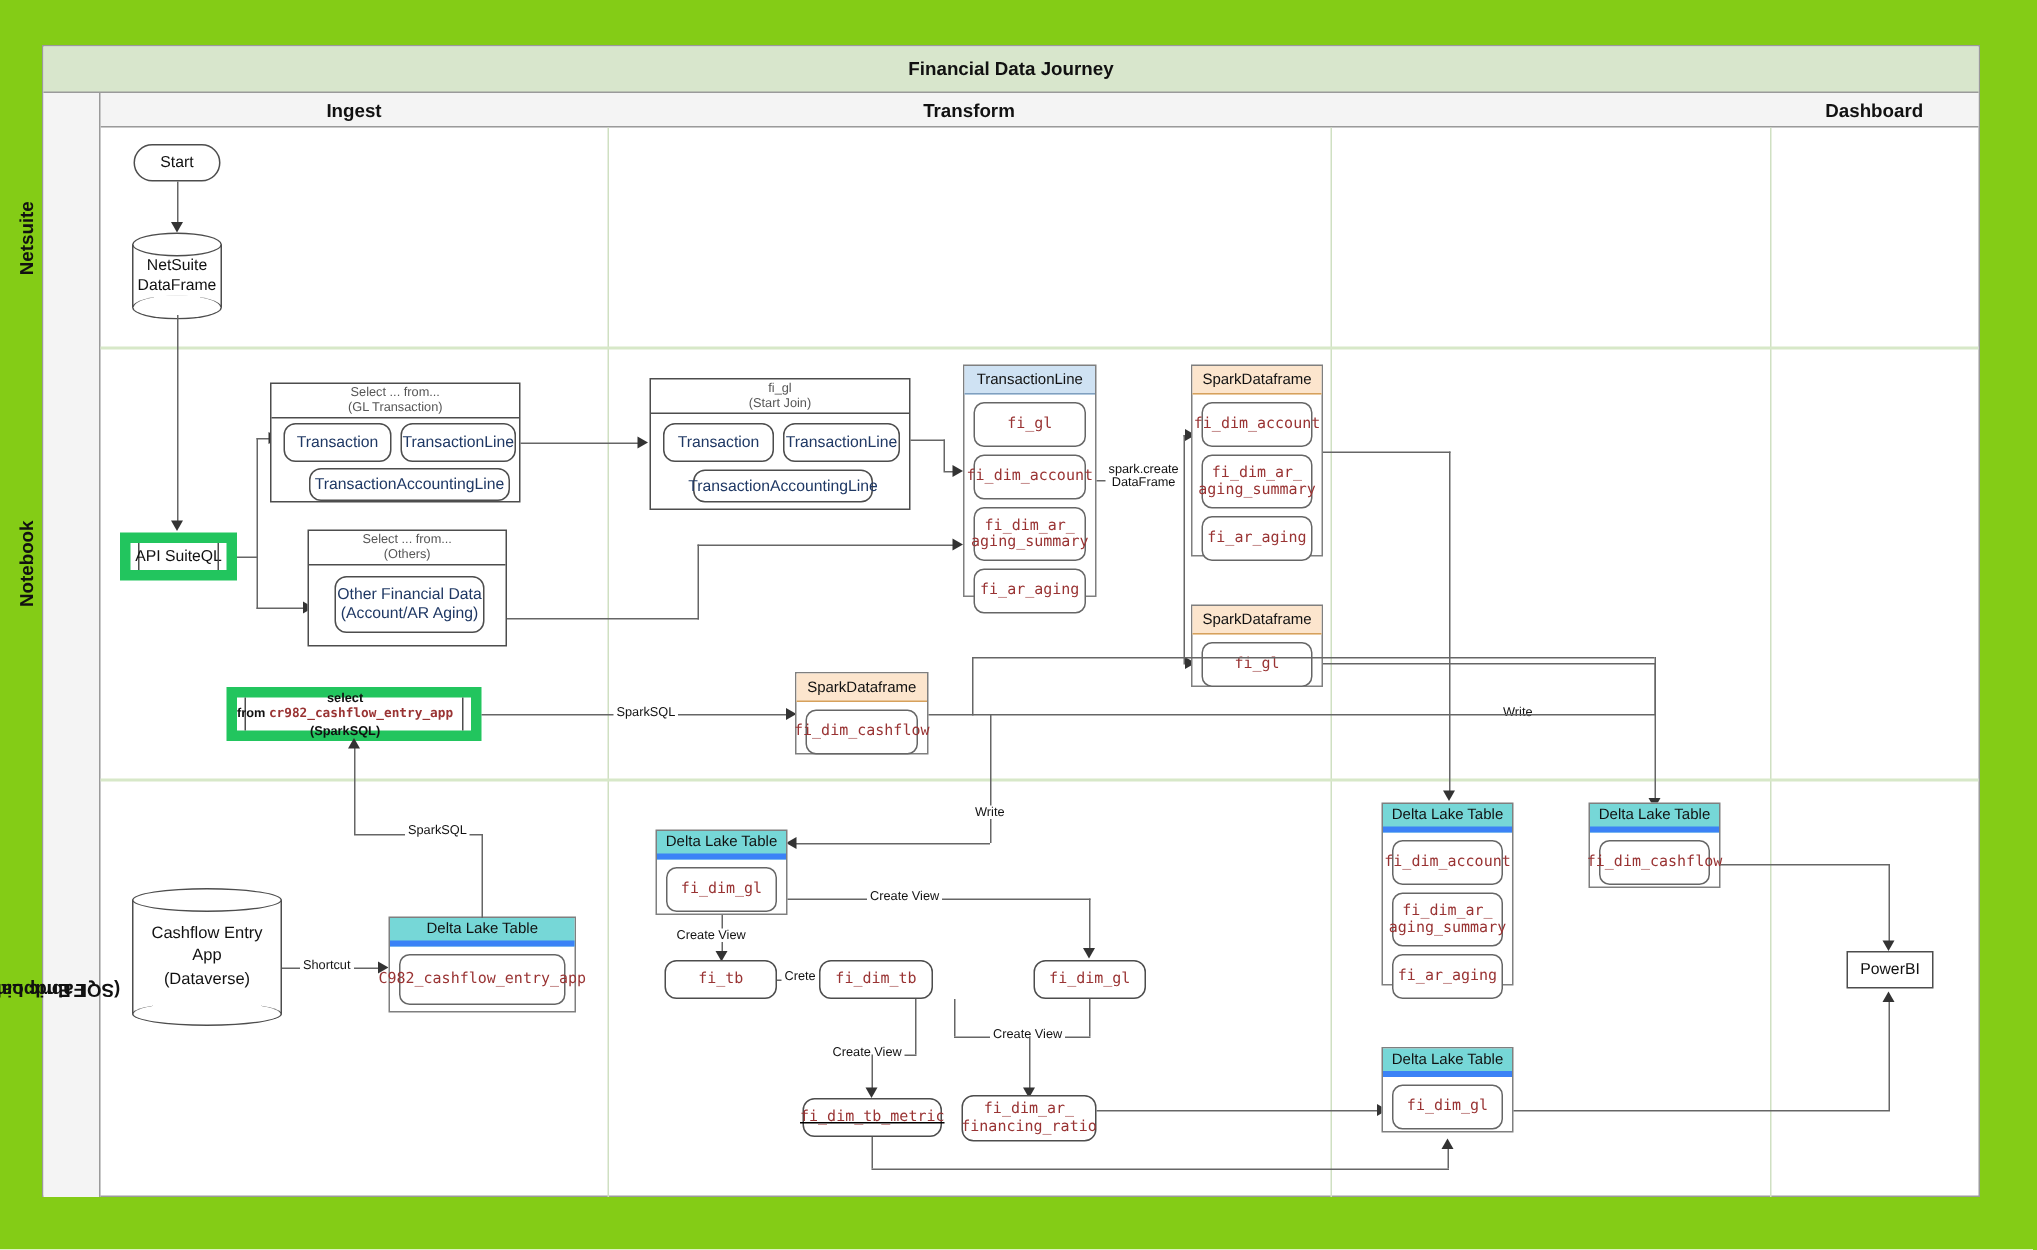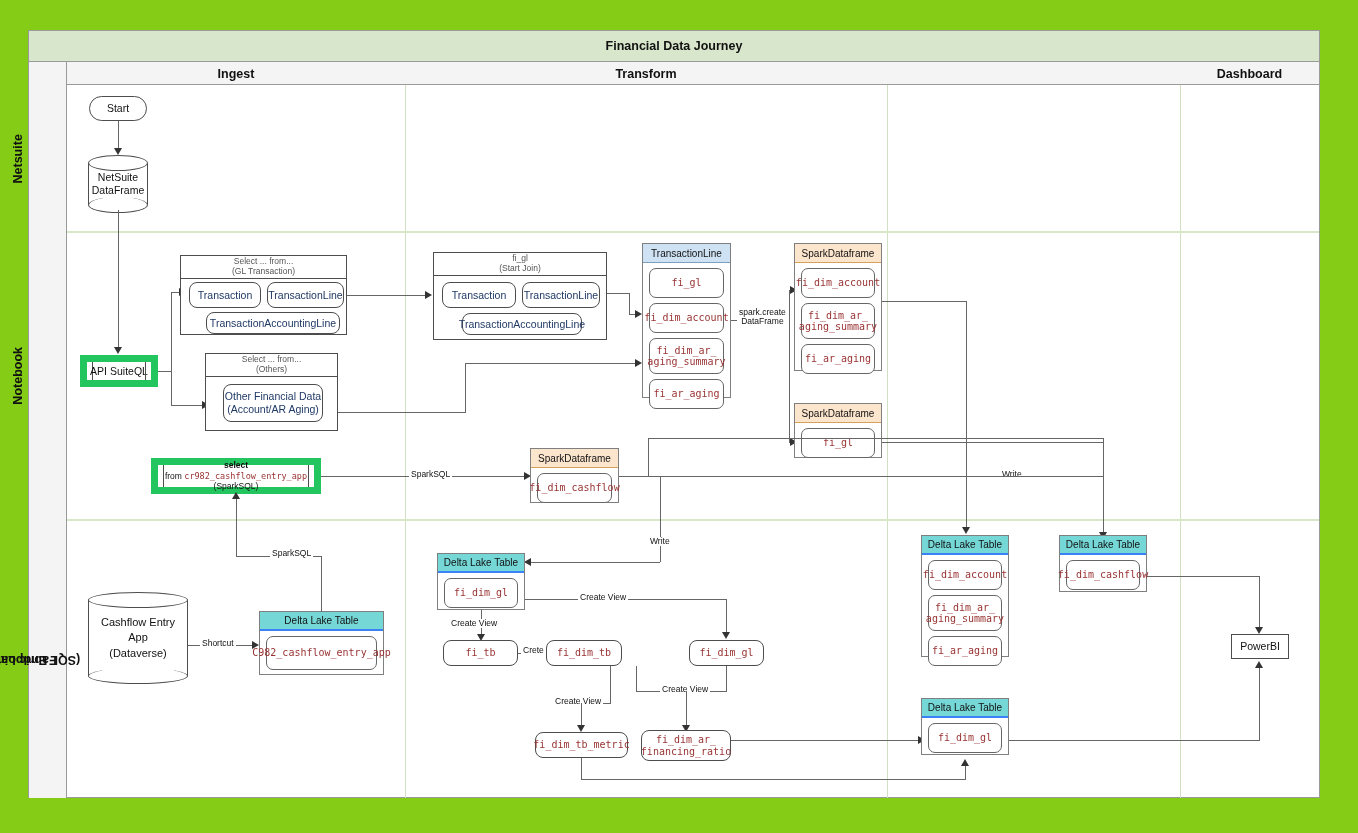--- a/index.html
+++ b/index.html
@@ -28,21 +28,21 @@
   .plainrect{border:1px solid #4d4d4d;background:#fff;display:flex;align-items:center;justify-content:center;text-align:center;}
   .mono{font-family:"DejaVu Sans Mono","Liberation Mono",monospace;color:#993333;font-size:10px;line-height:1.15;white-space:nowrap;}
   .lbl{font-size:10.5px;color:#111;line-height:1.2;}
   .lbl-blue{font-size:10.5px;color:#1f3864;line-height:1.2;}
 
   
   .cont{position:absolute;border:1px solid #7f7f7f;background:#fff;box-sizing:border-box;}
   .cont > .chead{height:19px;display:flex;align-items:center;justify-content:center;font-size:10px;color:#111;box-sizing:border-box;}
   .chead.blue{background:#cfe2f3;border-bottom:1px solid #7f9fbf;}
   .chead.orange{background:#fce5cd;border-bottom:1px solid #d6a15c;}
-  .chead.teal{background:#76d7d7;border-bottom:2px solid #3b82f6;}
+  .chead.teal{background:#76d7d7;border-bottom:4px solid #3b82f6;}
   .cont .item{margin:5px 6px;border:1px solid #666;border-radius:7px;background:#fff;display:flex;align-items:center;justify-content:center;text-align:center;padding:3px 2px;}
 
   
   .stack{position:absolute;box-sizing:border-box;border:7px solid #22c55e;background:#fff;}
   .stack:before{content:"";position:absolute;left:5px;top:0;bottom:0;width:1px;background:#4d4d4d;}
   .stack:after{content:"";position:absolute;right:5px;top:0;bottom:0;width:1px;background:#4d4d4d;}
 
   
   .grp{position:absolute;border:1px solid #4d4d4d;background:#fff;box-sizing:border-box;}
   .grp > .ghead{height:22px;border-bottom:1px solid #4d4d4d;display:flex;flex-direction:column;align-items:center;justify-content:center;
@@ -237,21 +237,21 @@
   <div class="elabel" style="left:1000px;top:470px;"><span>Write</span></div>
   <div class="ln lnh" style="left:648px;top:476px;width:456px;"></div>
   <div class="ln lnv" style="left:1103px;top:442px;height:34px;"></div>
 
   <div class="ln lnv" style="left:660px;top:476px;height:86px;"></div>
   <div class="elabel" style="left:648px;top:537px;"><span>Write</span></div>
   <div class="ln lnh" style="left:530px;top:562px;width:130px;"></div>
   <div class="arr left" style="left:524px;top:558px;"></div>
 
   <div class="stack" style="left:151px;top:458px;width:170px;height:36px;">
-    <div style="position:absolute;inset:0;display:flex;align-items:center;justify-content:center;text-align:center;">
+    <div style="position:absolute;inset:0;display:flex;align-items:center;text-align:center;font-weight:bold;">
       <span class="lbl" style="font-size:8.5px;line-height:1.25;">
         <b>select</b><br>
         <span>from </span><span class="mono" style="font-size:8.5px;">cr982_cashflow_entry_app</span><br>
         <span>(SparkSQL)</span>
       </span>
     </div>
   </div>
 
   <div class="ln lnh" style="left:321px;top:476px;width:207px;"></div>
   <div class="elabel" style="left:409px;top:470px;"><span>SparkSQL</span></div>
@@ -328,21 +328,21 @@
   <div class="node rrect" style="left:689px;top:640px;width:75px;height:26px;">
     <span class="mono">fi_dim_gl</span>
     </div>
 
   <div class="ln lnv" style="left:610px;top:666px;height:37px;"></div>
   <div class="ln lnh" style="left:581px;top:703px;width:30px;"></div>
   <div class="elabel" style="left:553px;top:697px;"><span>Create View</span></div>
   <div class="ln lnv" style="left:581px;top:703px;height:23px;"></div>
   <div class="arr down" style="left:577px;top:725px;"></div>
 
-  <div class="node rrect" style="left:535px;top:732px;width:93px;height:26px;">
+  <div class="node rrect" style="left:535px;top:732px;width:93px;height:26px;text-decoration:underline;">
     <span class="mono">fi_dim_tb_metric</span>
     </div>
 
   <div class="ln lnv" style="left:636px;top:666px;height:25px;"></div>
   <div class="ln lnh" style="left:636px;top:691px;width:91px;"></div>
   <div class="ln lnv" style="left:726px;top:666px;height:25px;"></div>
   <div class="elabel" style="left:660px;top:685px;"><span>Create View</span></div>
   <div class="ln lnv" style="left:686px;top:691px;height:35px;"></div>
   <div class="arr down" style="left:682px;top:725px;"></div>
 

